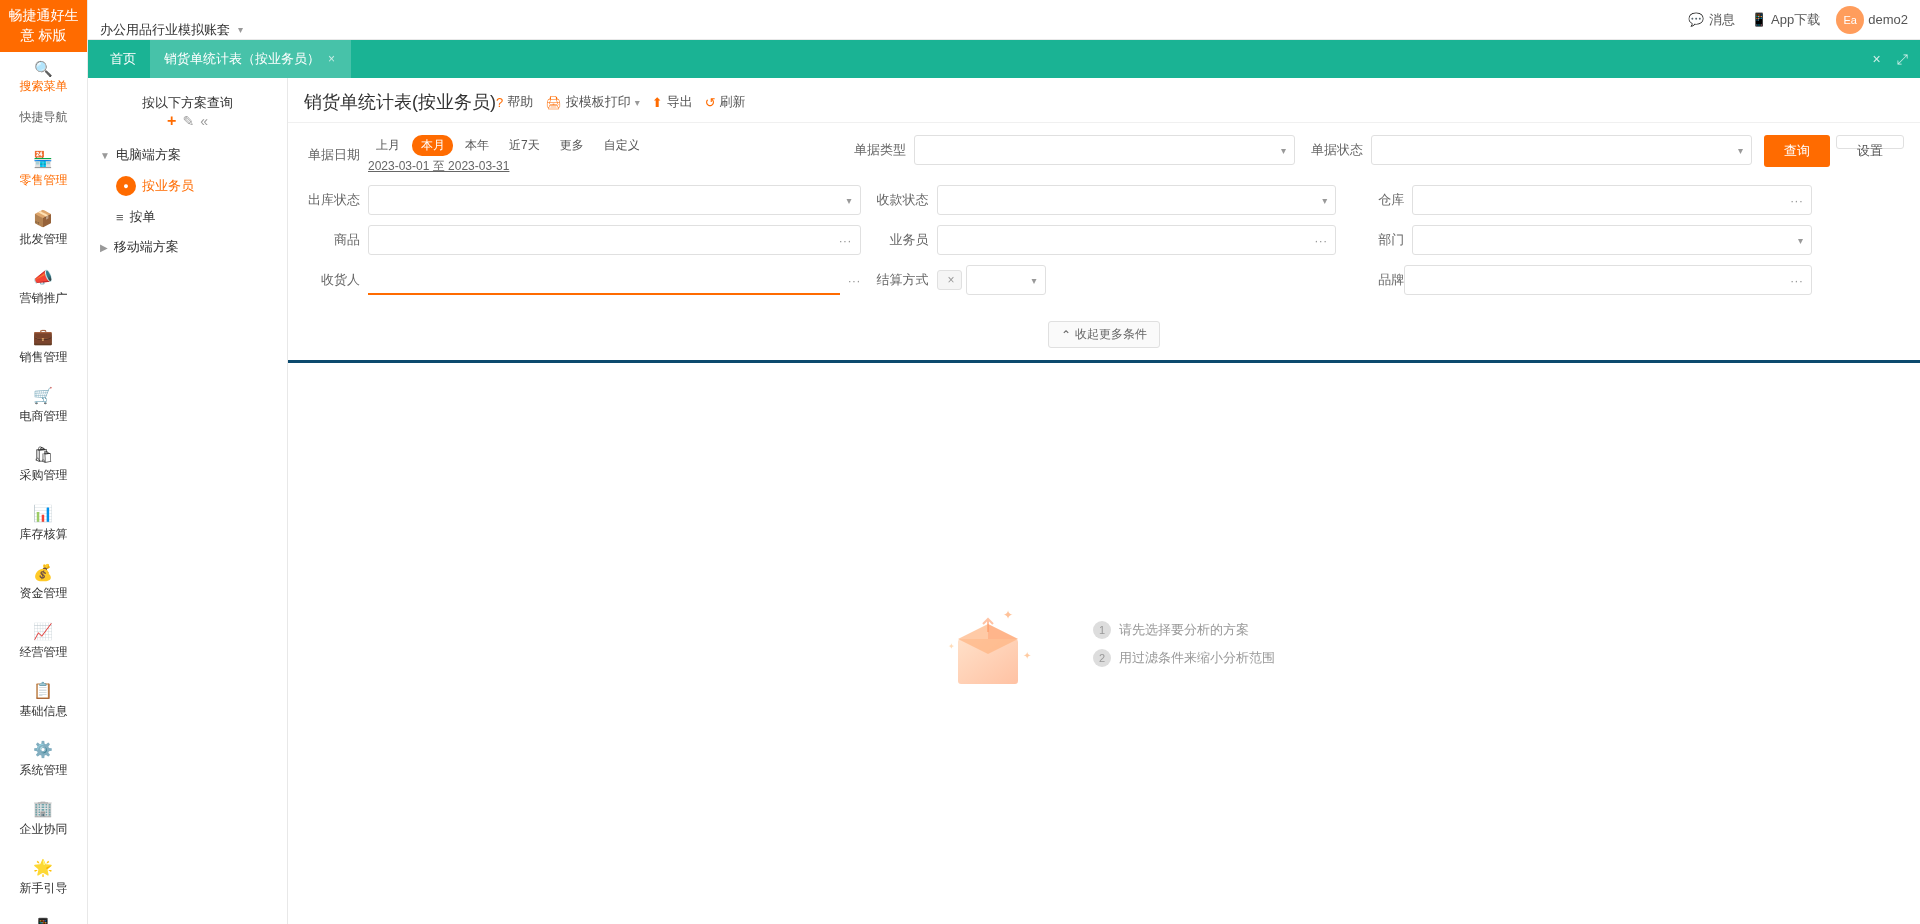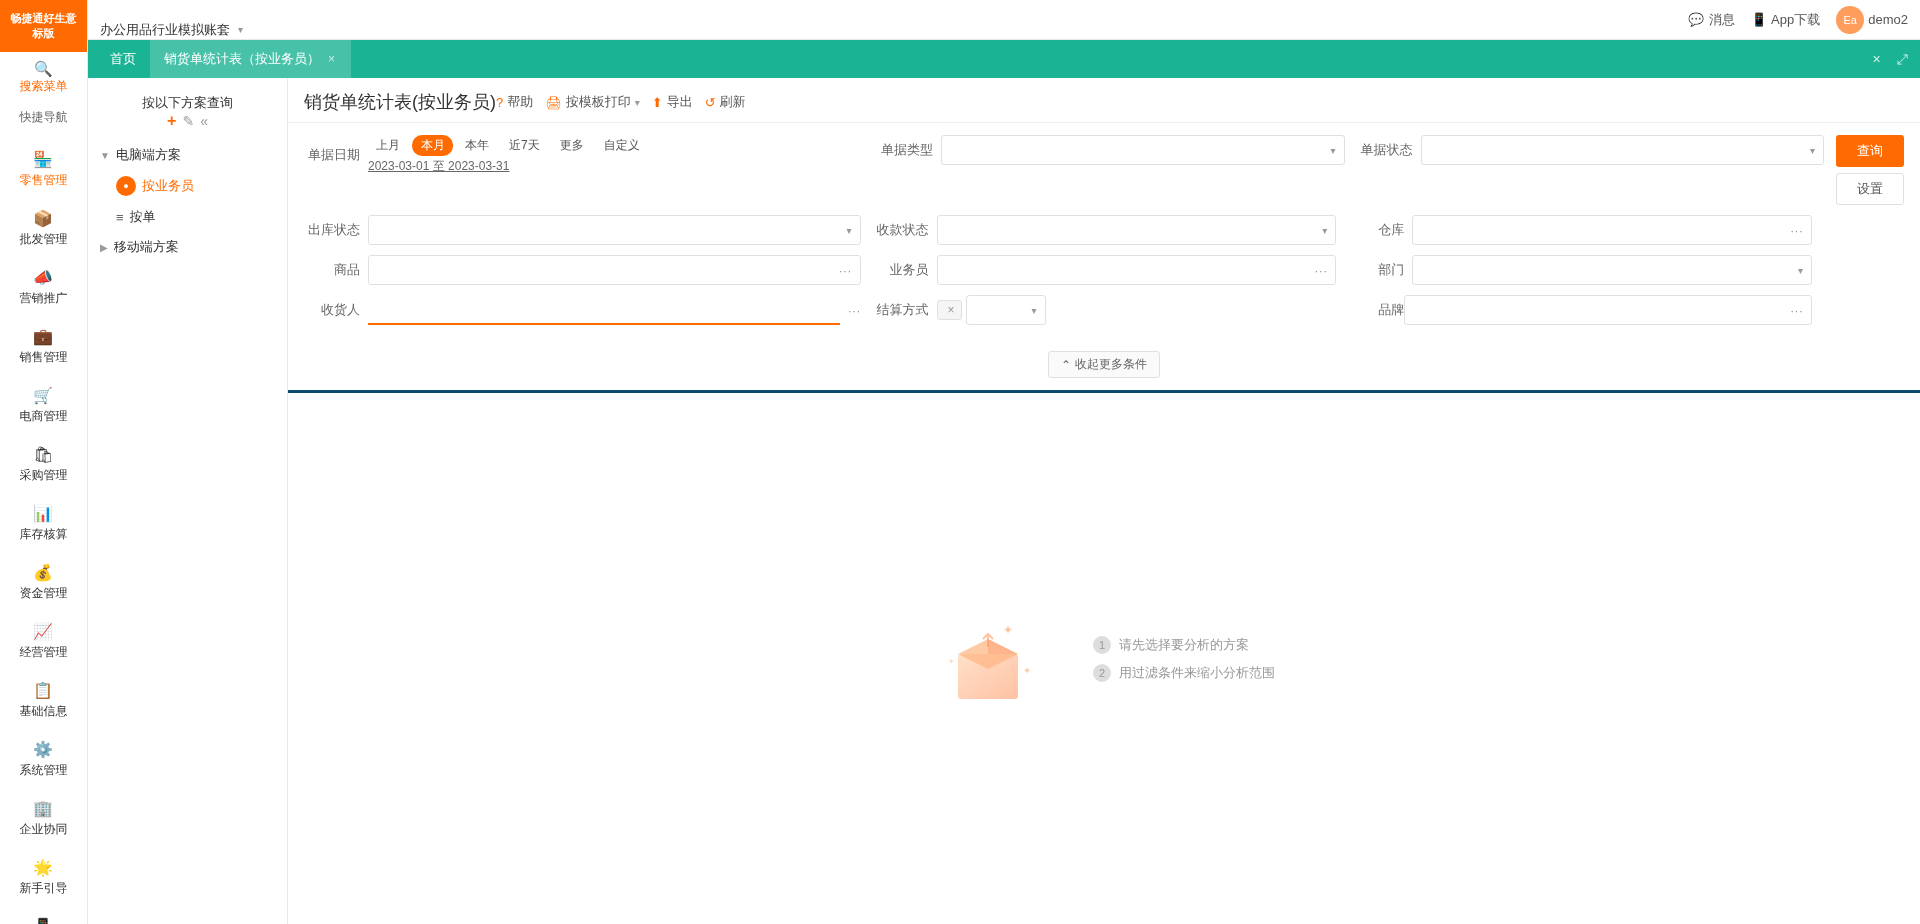--- a/index.html
+++ b/index.html
@@ -365,21 +365,21 @@
     }
     .collapse-row {
       display: flex;
       justify-content: center;
       margin-top: 10px;
     }
 
     
     .action-buttons {
       display: flex;
-      flex-direction: column;
+      flex-direction: row;
       gap: 6px;
       flex-shrink: 0;
     }
     .btn-query {
       background: #ff6b00;
       color: #fff;
       border: none;
       padding: 6px 20px;
       border-radius: 3px;
       cursor: pointer;
@@ -387,21 +387,21 @@
       height: 32px;
     }
     .btn-reset {
       background: #fff;
       color: #555;
       border: 1px solid #e0e0e0;
       padding: 6px 20px;
       border-radius: 3px;
       cursor: pointer;
       font-size: 13px;
-      height: 32px;
+      height: 14px;
     }
 
     
     .empty-state {
       flex: 1;
       display: flex;
       align-items: center;
       justify-content: center;
       gap: 40px;
     }
@@ -461,21 +461,21 @@
       cursor: pointer;
       background: #fff;
     }
   </style>
 </head>
 <body>
 
 <div class="sidebar">
   <div class="sidebar-logo">
     <div>
-      <div style="font-size:11px;font-weight:bold;line-height:1.4">畅捷通好生意
+      <div style="font-size:14px;font-weight:normal;line-height:1.4">畅捷通好生意
 标版</div>
     </div>
   </div>
 
   <div class="sidebar-search">
     <div style="font-size:15px">🔍</div>
     <div>搜索菜单</div>
   </div>
   <div class="sidebar-quick">
     <div>快捷导航</div>

